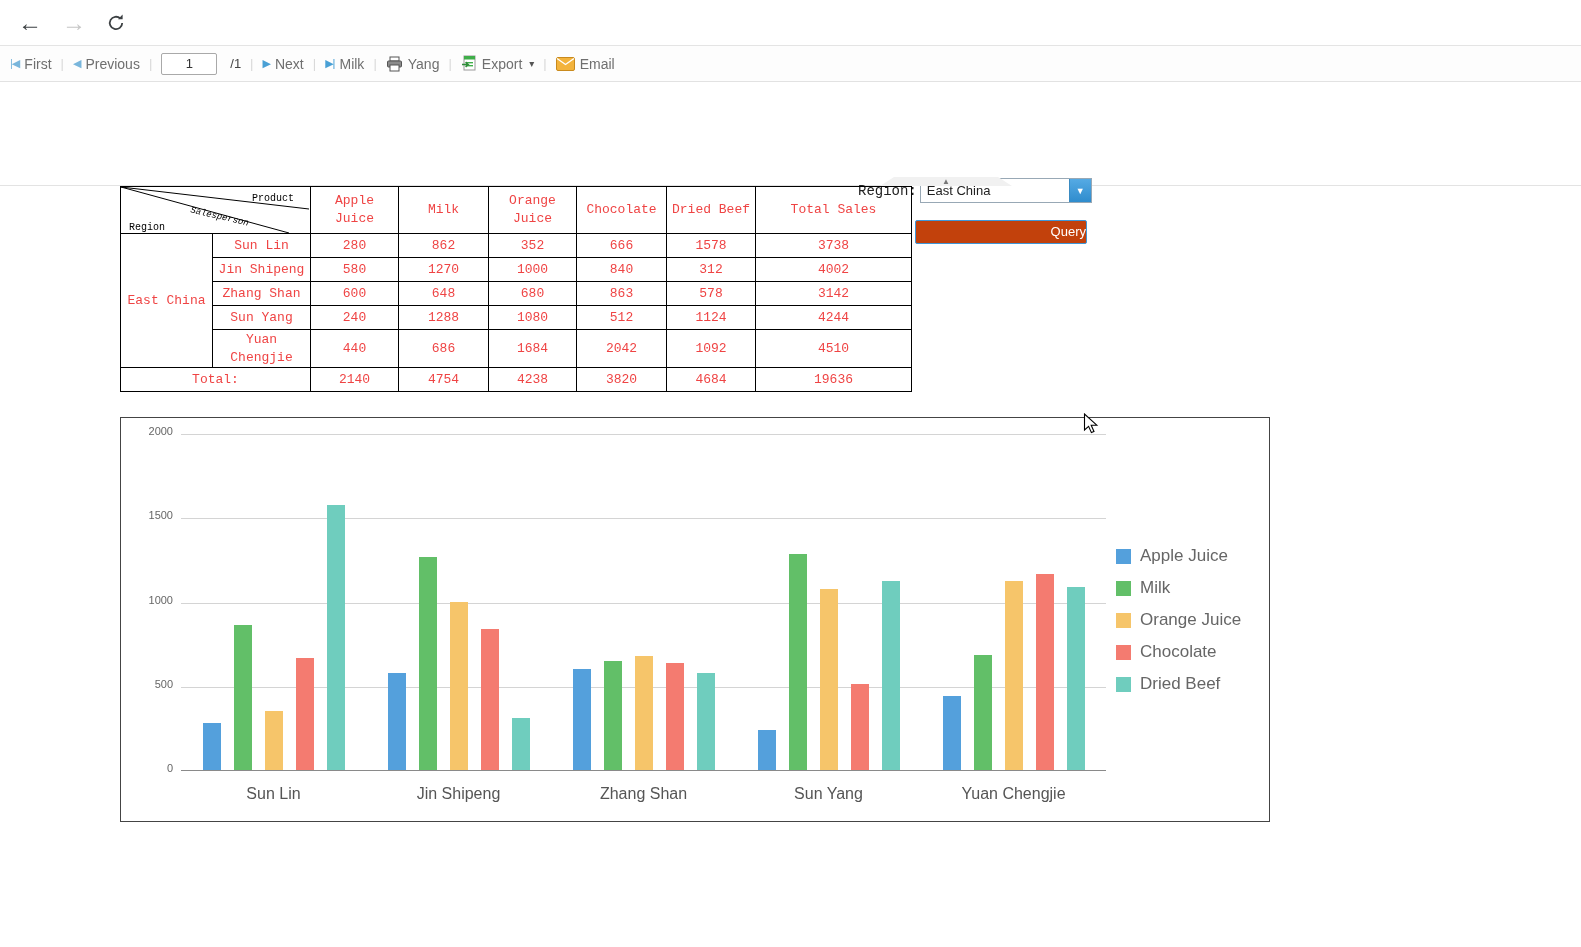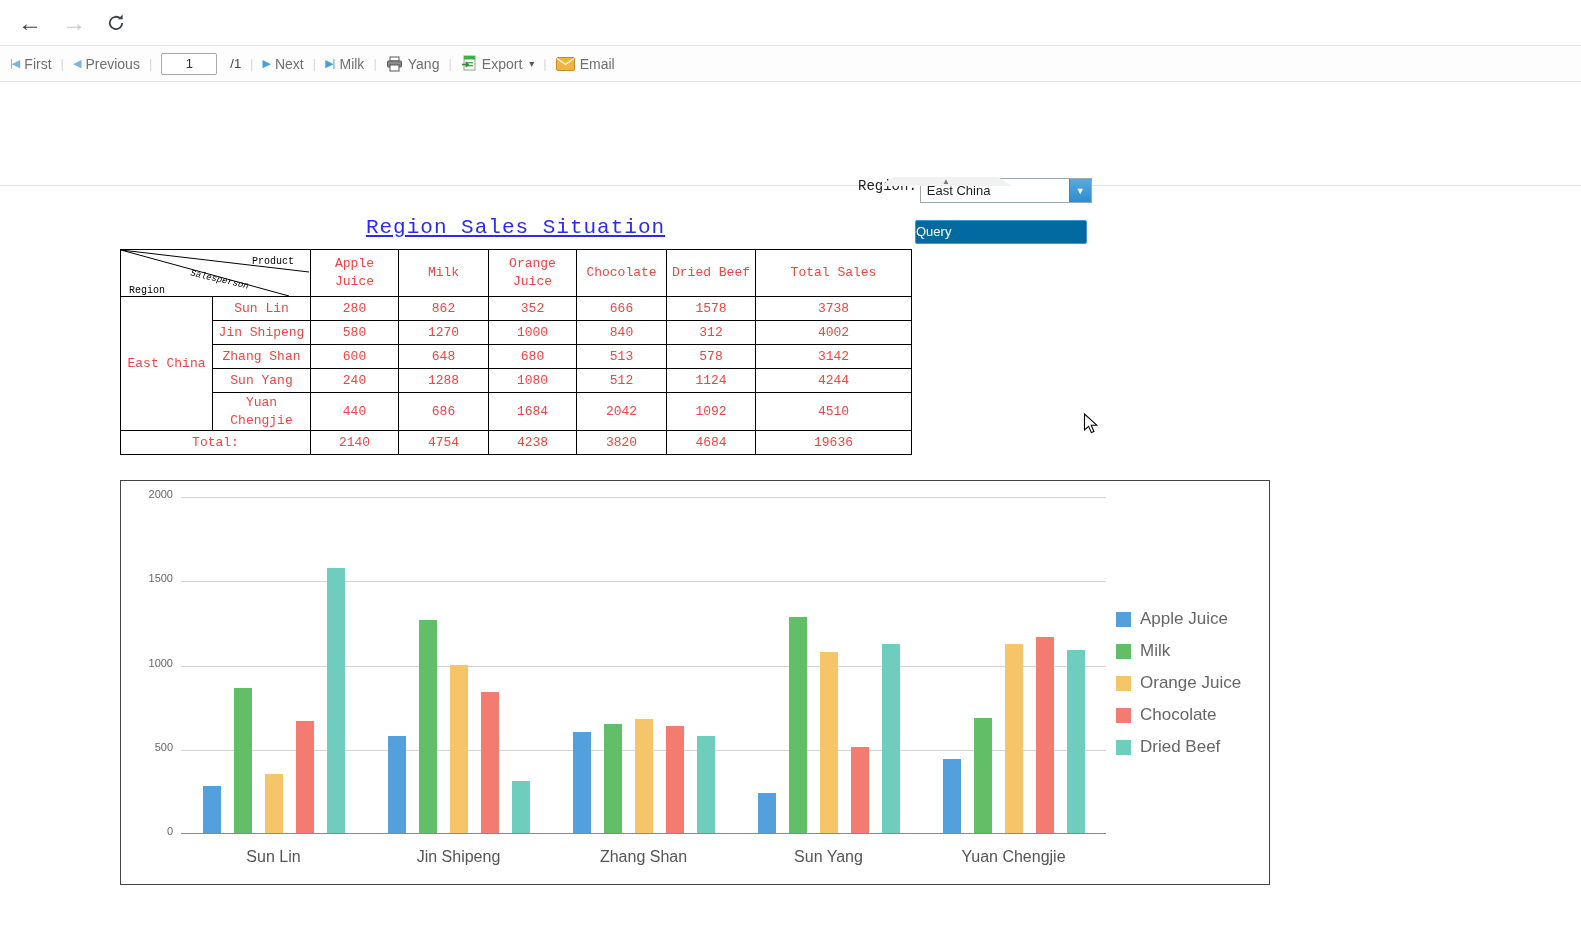--- a/index.html
+++ b/index.html
@@ -17,26 +17,26 @@
   .tb-item { display:flex; align-items:center; gap:5px; cursor:pointer; white-space:nowrap; }
   .tb-sep { color:#d8d8d8; font-size:13px; }
   .nav-ico { color:#49a0d5; font-size:11px; letter-spacing:-1px; }
   .nav-ico.muted { color:#79b6dc; }
   .page-input { width:56px; height:22px; border:1px solid #a9a9a9; text-align:center; font-size:13px; color:#333; border-radius:2px; }
   .page-total { color:#444; font-size:13px; margin-left:4px; }
   .export-caret { font-size:10px; color:#555; margin-left:2px; }
 
   
   .param-pane { position:relative; height:104px; background:#fff; border-bottom:1px solid #e3e3e3; }
-  .region-group { position:absolute; left:858px; top:96px; display:flex; align-items:flex-start; }
+  .region-group { position:absolute; left:858px; top:96px; display:flex; align-items:center; }
   .region-label { font-family:"Liberation Mono","DejaVu Sans Mono",monospace; font-size:14px; color:#222; margin-right:3px; }
   .combo { display:flex; width:172px; height:25px; border:1px solid #98a8b5; background:#fff; }
   .combo-text { flex:1; font-size:13px; color:#222; padding:4px 6px; overflow:hidden; white-space:nowrap; }
   .combo-btn { width:22px; background:linear-gradient(#55aae4,#2f8ccd); border-left:1px solid #3a8bc2; color:#fff; font-size:9px; display:flex; align-items:center; justify-content:center; cursor:pointer; }
-  .query-btn { position:absolute; left:915px; top:138px; width:172px; height:24px; background:#0369a1; color:#fff; border:1px solid #3f97d8; border-radius:2px; font-size:13px; text-align:left; line-height:22px; cursor:pointer; }
+  .query-btn { position:absolute; left:915px; top:138px; width:172px; height:24px; background:#c2410c; color:#fff; border:1px solid #3f97d8; border-radius:2px; font-size:13px; text-align:right; line-height:22px; cursor:pointer; }
   .collapse-tab { position:absolute; left:880px; bottom:-1px; width:132px; height:9px; background:#f1f1f1; clip-path:polygon(14px 0, calc(100% - 14px) 0, 100% 100%, 0 100%); text-align:center; font-size:8px; line-height:9px; color:#777; cursor:pointer; }
 
   
   .report { position:relative; }
   .report-title { display:block; margin:30px 0 10px 120px; width:791px; text-align:center; font-family:"Liberation Mono","DejaVu Sans Mono",monospace; font-size:21px; letter-spacing:1px; color:#2b2bef; text-decoration:underline; cursor:pointer; }
 
   .sales-table { margin-left:120px; border-collapse:collapse; table-layout:fixed; width:791px; font-family:"Liberation Mono","DejaVu Sans Mono",monospace; font-size:13px; color:#ef4444; }
   .sales-table th, .sales-table td { border:1px solid #000; text-align:center; vertical-align:middle; padding:1px 3px; font-weight:normal; line-height:1.35; }
   .sales-table thead th { height:46px; }
   .sales-table tbody td { height:24px; }
@@ -144,21 +144,20 @@
       <span class="combo-btn">
           <span>▼</span>
         </span>
     </div>
   </div>
   <div class="query-btn">Query</div>
   <div class="collapse-tab"><span>▲</span></div>
 </div>
 
 <div class="report">
-  <a class="report-title">Region Sales Situation</a>
 
   <table class="sales-table">
     <colgroup>
       <col style="width:92px">
         <col style="width:98px">
         <col style="width:88px">
         <col style="width:90px">
       <col style="width:88px">
         <col style="width:90px">
         <col style="width:89px">
@@ -201,21 +200,21 @@
           <td>1000</td>
           <td>840</td>
           <td>312</td>
           <td>4002</td>
         </tr>
         <tr>
           <td>Zhang Shan</td>
           <td>600</td>
           <td>648</td>
           <td>680</td>
-          <td>513</td>
+          <td>863</td>
           <td>578</td>
           <td>3142</td>
         </tr>
         <tr>
           <td>Sun Yang</td>
           <td>240</td>
           <td>1288</td>
           <td>1080</td>
           <td>512</td>
           <td>1124</td>

